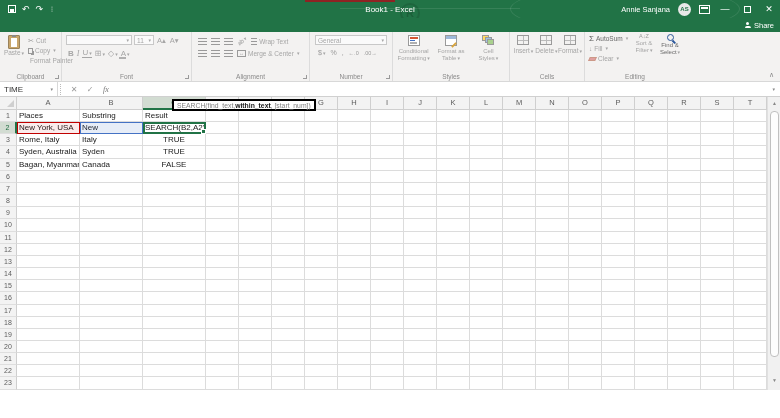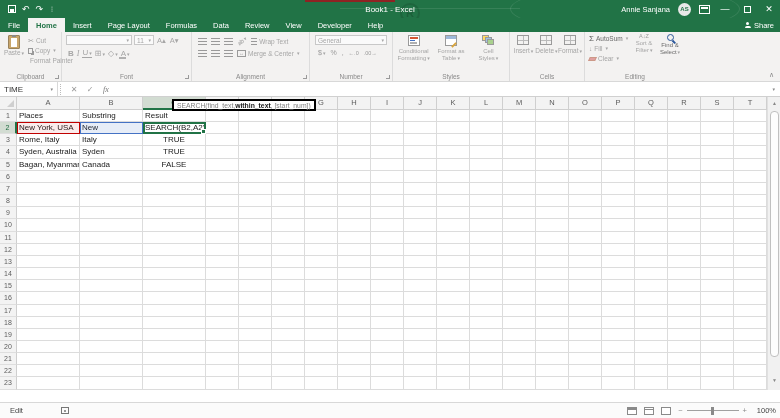--- a/index.html
+++ b/index.html
@@ -189,32 +189,20 @@
       <span class="user-name">Annie Sanjana</span>
       <span class="avatar">AS</span>
       <span class="ribbon-disp"></span>
       <span class="winbtn">—</span>
       <span class="winbtn"><span class="icon-restore"></span></span>
       <span class="winbtn">✕</span>
     </div>
   </div>
 
   <div class="tabrow">
-    <div id="tabs-container" style="display:flex;">
-        <div class="tab">File</div>
-        <div class="tab active">Home</div>
-        <div class="tab">Insert</div>
-        <div class="tab">Page Layout</div>
-        <div class="tab">Formulas</div>
-        <div class="tab">Data</div>
-        <div class="tab">Review</div>
-        <div class="tab">View</div>
-        <div class="tab">Developer</div>
-        <div class="tab">Help</div>
-      </div>
     <div class="share-area">
       <span class="person"></span>
       <span>Share</span>
     </div>
   </div>
 
   <div class="ribbon">
 
     <div class="rgroup g-clipboard">
       <div class="paste-btn">
@@ -955,31 +943,14 @@
   </div>
 
 
   <div class="vscroll">
     <div class="vs-arrow">▲</div>
     <div class="vs-thumb"></div>
     <div class="vs-arrow vs-down">▼</div>
   </div>
 
 
-  <div class="statusbar">
-    <span class="mode">Edit</span>
-    <span class="macro-ic"></span>
-    <div class="sb-right">
-      <span class="view-ic"></span>
-      <span class="view-ic v2"></span>
-      <span class="view-ic v3"></span>
-      <div class="zoomctl">
-        <span>−</span>
-        <div class="z-track">
-            <div class="z-thumb"></div>
-          </div>
-        <span>+</span>
-      </div>
-      <span class="zoom-lvl">100%</span>
-    </div>
-  </div>
 
 </div>
 
 </body></html>

